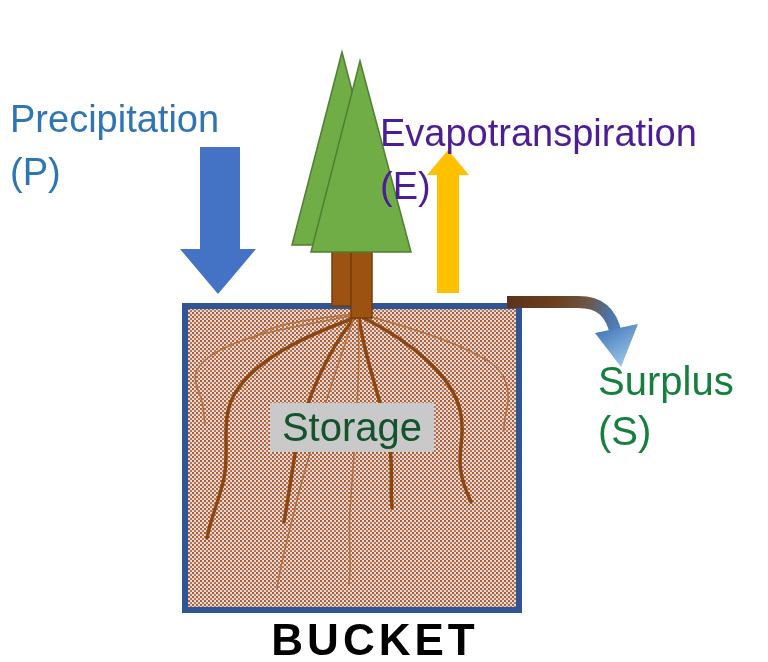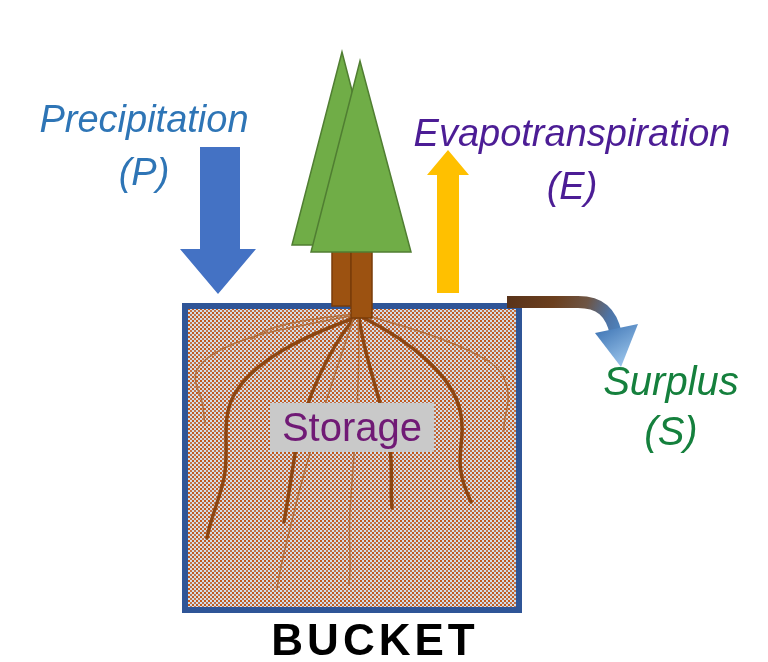--- a/index.html
+++ b/index.html
@@ -1,31 +1,31 @@
 <!DOCTYPE html>
 <html><head>
 <meta charset="utf-8">
 <style>
   html,body{margin:0;padding:0;background:#ffffff;}
   #stage{
     position:relative;width:768px;height:662px;background:#ffffff;overflow:hidden;
     font-family:"Liberation Sans", sans-serif;
   }
   .flow-label{
-    position:absolute;text-align:center;font-size:38px;line-height:53px;
-    white-space:nowrap;font-weight:400;font-style:italic;
+    position:absolute;text-align:left;font-size:38px;line-height:53px;
+    white-space:nowrap;font-weight:400;
   }
   .flow-label div{white-space:nowrap;}
   #precip-label{left:10px;top:93px;width:268px;color:#2E75B6;}
   #evapo-label{left:380px;top:107px;width:384px;color:#4c1d95;}
   #surplus-label{left:598px;top:356px;width:146px;color:#15803d;font-size:40px;line-height:50px;}
   #storage-label{
     position:absolute;left:185px;top:403px;width:334px;
     display:flex;flex-direction:column;align-items:center;gap:13px;
-    font-size:40px;color:#701a75;
+    font-size:40px;color:#14532d;
   }
   .st-line{background:#C9C9C9;line-height:49px;padding:0 12px;display:inline-block;}
   #bucket-caption{
     position:absolute;left:245px;top:615px;width:260px;text-align:center;
     font-size:44px;font-weight:700;letter-spacing:4px;color:#000000;
   }
   svg{position:absolute;left:0;top:0;}
 </style>
 </head>
 <body>

